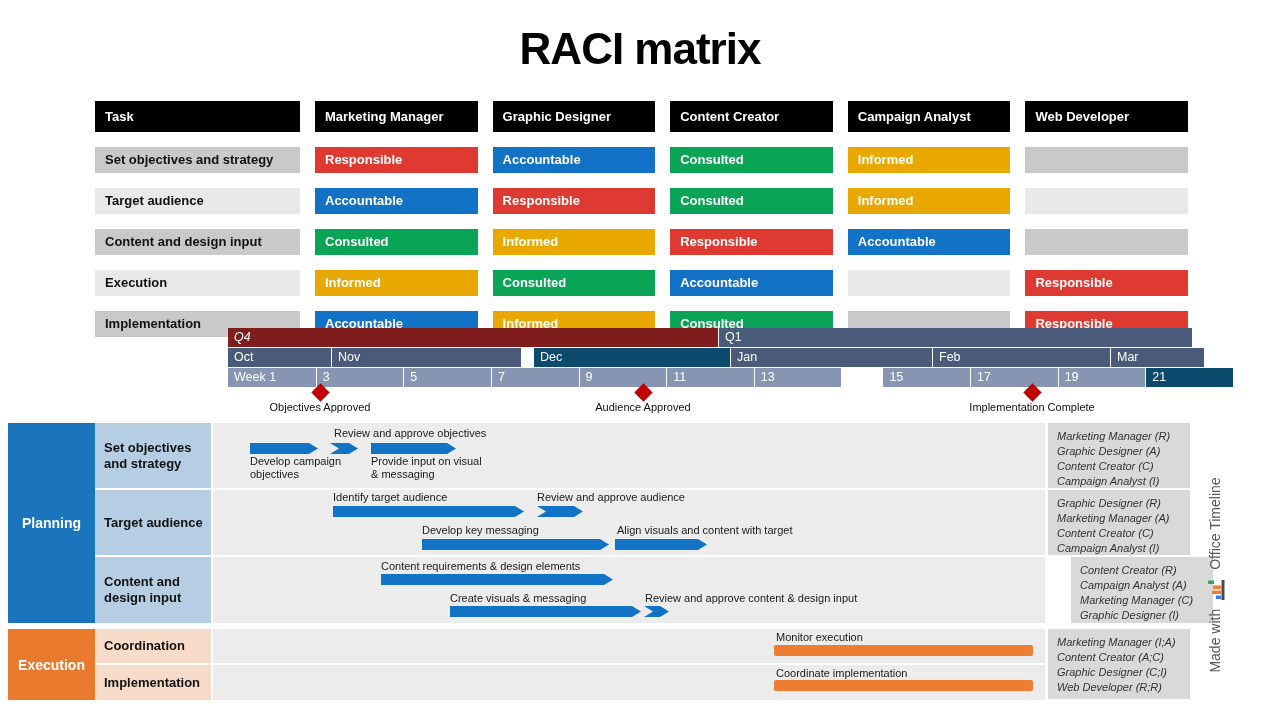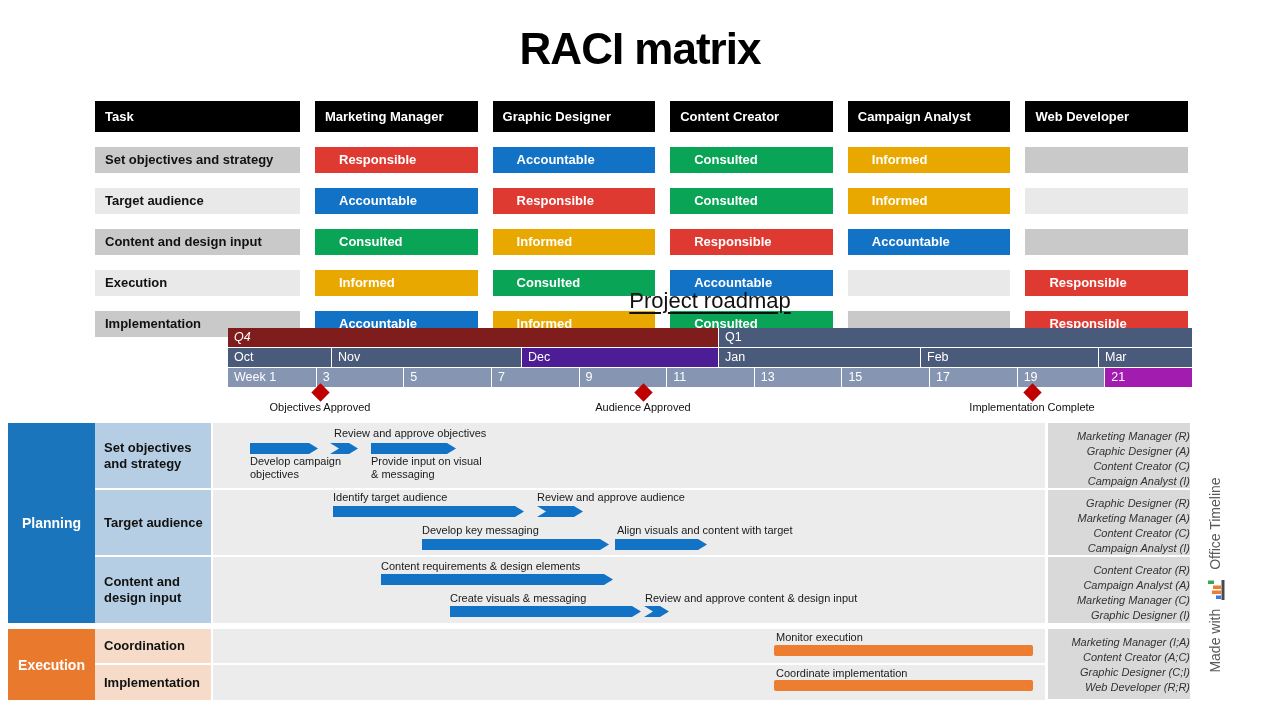--- a/index.html
+++ b/index.html
@@ -8,21 +8,21 @@
 
   .page-title{position:absolute;left:0;top:24px;width:1280px;text-align:center;
               font-size:44px;font-weight:bold;letter-spacing:-1px;color:#000;}
 
   
   .raci{position:absolute;left:95px;top:101px;width:1093px;display:grid;
         grid-template-columns:205px repeat(5,1fr);gap:15px;}
   .raci .hcell{background:#000;color:#fff;font-size:13px;font-weight:bold;
                line-height:31px;padding-left:10px;white-space:nowrap;overflow:hidden;}
   .raci .tcell{font-size:13px;font-weight:bold;color:#111;line-height:26px;padding-left:10px;white-space:nowrap;}
-  .raci .rcell{font-size:13px;font-weight:bold;color:#fff;line-height:26px;padding-left:24px;white-space:nowrap;}
+  .raci .rcell{font-size:13px;font-weight:bold;color:#fff;line-height:26px;padding-left:10px;white-space:nowrap;}
 
   
   .subtitle{position:absolute;left:228px;top:288px;width:964px;text-align:center;
             font-size:22px;color:#111;text-decoration:underline;text-underline-offset:4px;}
 
   
   .tl-row{position:absolute;left:228px;width:964px;height:19px;display:flex;}
   .tl-cell{box-sizing:border-box;height:19px;line-height:19px;font-size:12.5px;color:#fff;
            padding-left:6px;border-left:1.5px solid #fff;overflow:hidden;white-space:nowrap;}
   .tl-cell.first{border-left:none;}
@@ -31,21 +31,21 @@
   .diamond{position:absolute;width:13px;height:13px;transform:rotate(45deg);}
   .ms-label{position:absolute;width:200px;text-align:center;font-size:11px;color:#111;}
 
   
   .lane-label{position:absolute;left:8px;width:87px;display:flex;align-items:center;justify-content:center;
               color:#fff;font-size:14px;font-weight:bold;}
   .row-name{position:absolute;left:95px;width:116px;display:flex;align-items:center;
             font-size:13px;font-weight:bold;color:#111;padding-left:9px;box-sizing:border-box;line-height:16px;}
   .row-chart{position:absolute;left:213px;width:832px;background:#ececec;}
   .row-ann{position:absolute;left:1048px;width:142px;background:#d9d9d9;
-           font-size:11px;font-style:italic;color:#333;padding:6px 0 0 9px;box-sizing:border-box;text-align:right;}
+           font-size:11px;font-style:italic;color:#333;padding:6px 0 0 9px;box-sizing:border-box;}
   .row-ann div{line-height:15px;white-space:nowrap;}
 
   
   .bar{position:absolute;height:11px;}
   .bar.arrow{clip-path:polygon(0 0,calc(100% - 9px) 0,100% 50%,calc(100% - 9px) 100%,0 100%);}
   .bar.chevron{clip-path:polygon(0 0,calc(100% - 9px) 0,100% 50%,calc(100% - 9px) 100%,0 100%,9px 50%);}
   .bar.rect{border-radius:2px;}
   .bar-label{position:absolute;font-size:11px;color:#1a1a1a;white-space:nowrap;line-height:12px;}
   .bar-label.wrap{white-space:normal;line-height:12.5px;}
 
@@ -93,46 +93,45 @@
       <div class="tcell" style="background: rgb(233, 233, 233);"></div>
       <div class="rcell" style="background: rgb(223, 58, 50);">Responsible</div>
       <div class="tcell" style="background: rgb(201, 201, 201);">Implementation</div>
       <div class="rcell" style="background: rgb(18, 114, 198);">Accountable</div>
       <div class="rcell" style="background: rgb(233, 168, 0);">Informed</div>
       <div class="rcell" style="background: rgb(10, 164, 87);">Consulted</div>
       <div class="tcell" style="background: rgb(201, 201, 201);"></div>
       <div class="rcell" style="background: rgb(223, 58, 50);">Responsible</div>
     </div>
 
-  <div class="subtitle">Project roadmap</div>
 
   <div class="tl-row" style="top:328px">
       <div class="tl-cell first" style="flex: 0 0 50.83%; background: #7f1d1d; font-style: italic;">Q4</div>
       <div class="tl-cell" style="flex: 0 0 49.17%; background: rgb(74, 90, 122);">Q1</div>
     </div>
   <div class="tl-row" style="top:348px">
       <div class="tl-cell first" style="flex: 0 0 10.69%; background: rgb(74, 90, 122);">Oct</div>
       <div class="tl-cell" style="flex: 0 0 19.71%; background: rgb(74, 90, 122);">Nov</div>
-      <div class="tl-cell" style="flex: 0 0 20.44%; background: #4c1d95;">Dec</div>
+      <div class="tl-cell" style="flex: 0 0 20.44%; background: #0c4a6e; margin-left: 12px;">Dec</div>
       <div class="tl-cell" style="flex: 0 0 20.95%; background: rgb(74, 90, 122);">Jan</div>
       <div class="tl-cell" style="flex: 0 0 18.46%; background: rgb(74, 90, 122);">Feb</div>
       <div class="tl-cell" style="flex: 0 0 9.75%; background: rgb(74, 90, 122);">Mar</div>
     </div>
   <div class="tl-row" style="top:368px">
       <div class="tl-cell first" style="flex: 0 0 9.09091%; background: rgb(134, 149, 177);">Week 1</div>
       <div class="tl-cell" style="flex: 0 0 9.09091%; background: rgb(134, 149, 177);">3</div>
       <div class="tl-cell" style="flex: 0 0 9.09091%; background: rgb(134, 149, 177);">5</div>
       <div class="tl-cell" style="flex: 0 0 9.09091%; background: rgb(134, 149, 177);">7</div>
       <div class="tl-cell" style="flex: 0 0 9.09091%; background: rgb(134, 149, 177);">9</div>
       <div class="tl-cell" style="flex: 0 0 9.09091%; background: rgb(134, 149, 177);">11</div>
       <div class="tl-cell" style="flex: 0 0 9.09091%; background: rgb(134, 149, 177);">13</div>
-      <div class="tl-cell" style="flex: 0 0 9.09091%; background: rgb(134, 149, 177);">15</div>
+      <div class="tl-cell" style="flex: 0 0 9.09091%; background: rgb(134, 149, 177); margin-left: 41px;">15</div>
       <div class="tl-cell" style="flex: 0 0 9.09091%; background: rgb(134, 149, 177);">17</div>
       <div class="tl-cell" style="flex: 0 0 9.09091%; background: rgb(134, 149, 177);">19</div>
-      <div class="tl-cell" style="flex: 0 0 9.09091%; background: #a21caf;">21</div>
+      <div class="tl-cell" style="flex: 0 0 9.09091%; background: #0c4a6e;">21</div>
     </div>
 
   <div>
       <div class="diamond" style="left: 314px; top: 386px; background: rgb(192, 0, 0);"></div>
       <div class="ms-label" style="left: 220px; top: 401px;">Objectives Approved</div>
       <div class="diamond" style="left: 637px; top: 386px; background: rgb(192, 0, 0);"></div>
       <div class="ms-label" style="left: 543px; top: 401px;">Audience Approved</div>
       <div class="diamond" style="left: 1026px; top: 386px; background: rgb(192, 0, 0);"></div>
       <div class="ms-label" style="left: 932px; top: 401px;">Implementation Complete</div>
     </div>
@@ -149,21 +148,21 @@
       <div class="row-chart" style="top: 490px; height: 65px; background: rgb(236, 236, 236);"></div>
       <div class="row-name" style="top: 490px; height: 65px; background: rgb(181, 206, 227);">Target audience</div>
       <div class="row-ann" style="top: 490px; height: 65px; background: rgb(217, 217, 217);">
         <div>Graphic Designer (R)</div>
         <div>Marketing Manager (A)</div>
         <div>Content Creator (C)</div>
         <div>Campaign Analyst (I)</div>
       </div>
       <div class="row-chart" style="top: 557px; height: 66px; background: rgb(236, 236, 236);"></div>
       <div class="row-name" style="top: 557px; height: 66px; background: rgb(181, 206, 227);">Content and design input</div>
-      <div class="row-ann" style="top: 557px; height: 66px; background: rgb(217, 217, 217);">
+      <div class="row-ann" style="top: 557px; height: 66px; background: rgb(217, 217, 217); margin-left: 23px;">
         <div>Content Creator (R)</div>
         <div>Campaign Analyst (A)</div>
         <div>Marketing Manager (C)</div>
         <div>Graphic Designer (I)</div>
       </div>
       <div class="lane-label" style="top: 629px; height: 71px; background: rgb(233, 121, 45);">Execution</div>
       <div class="row-chart" style="top: 629px; height: 34px; background: rgb(236, 236, 236);"></div>
       <div class="row-name" style="top: 629px; height: 34px; background: rgb(246, 220, 200);">Coordination</div>
       <div class="row-chart" style="top: 665px; height: 35px; background: rgb(236, 236, 236);"></div>
       <div class="row-name" style="top: 665px; height: 35px; background: rgb(246, 220, 200);">Implementation</div>

